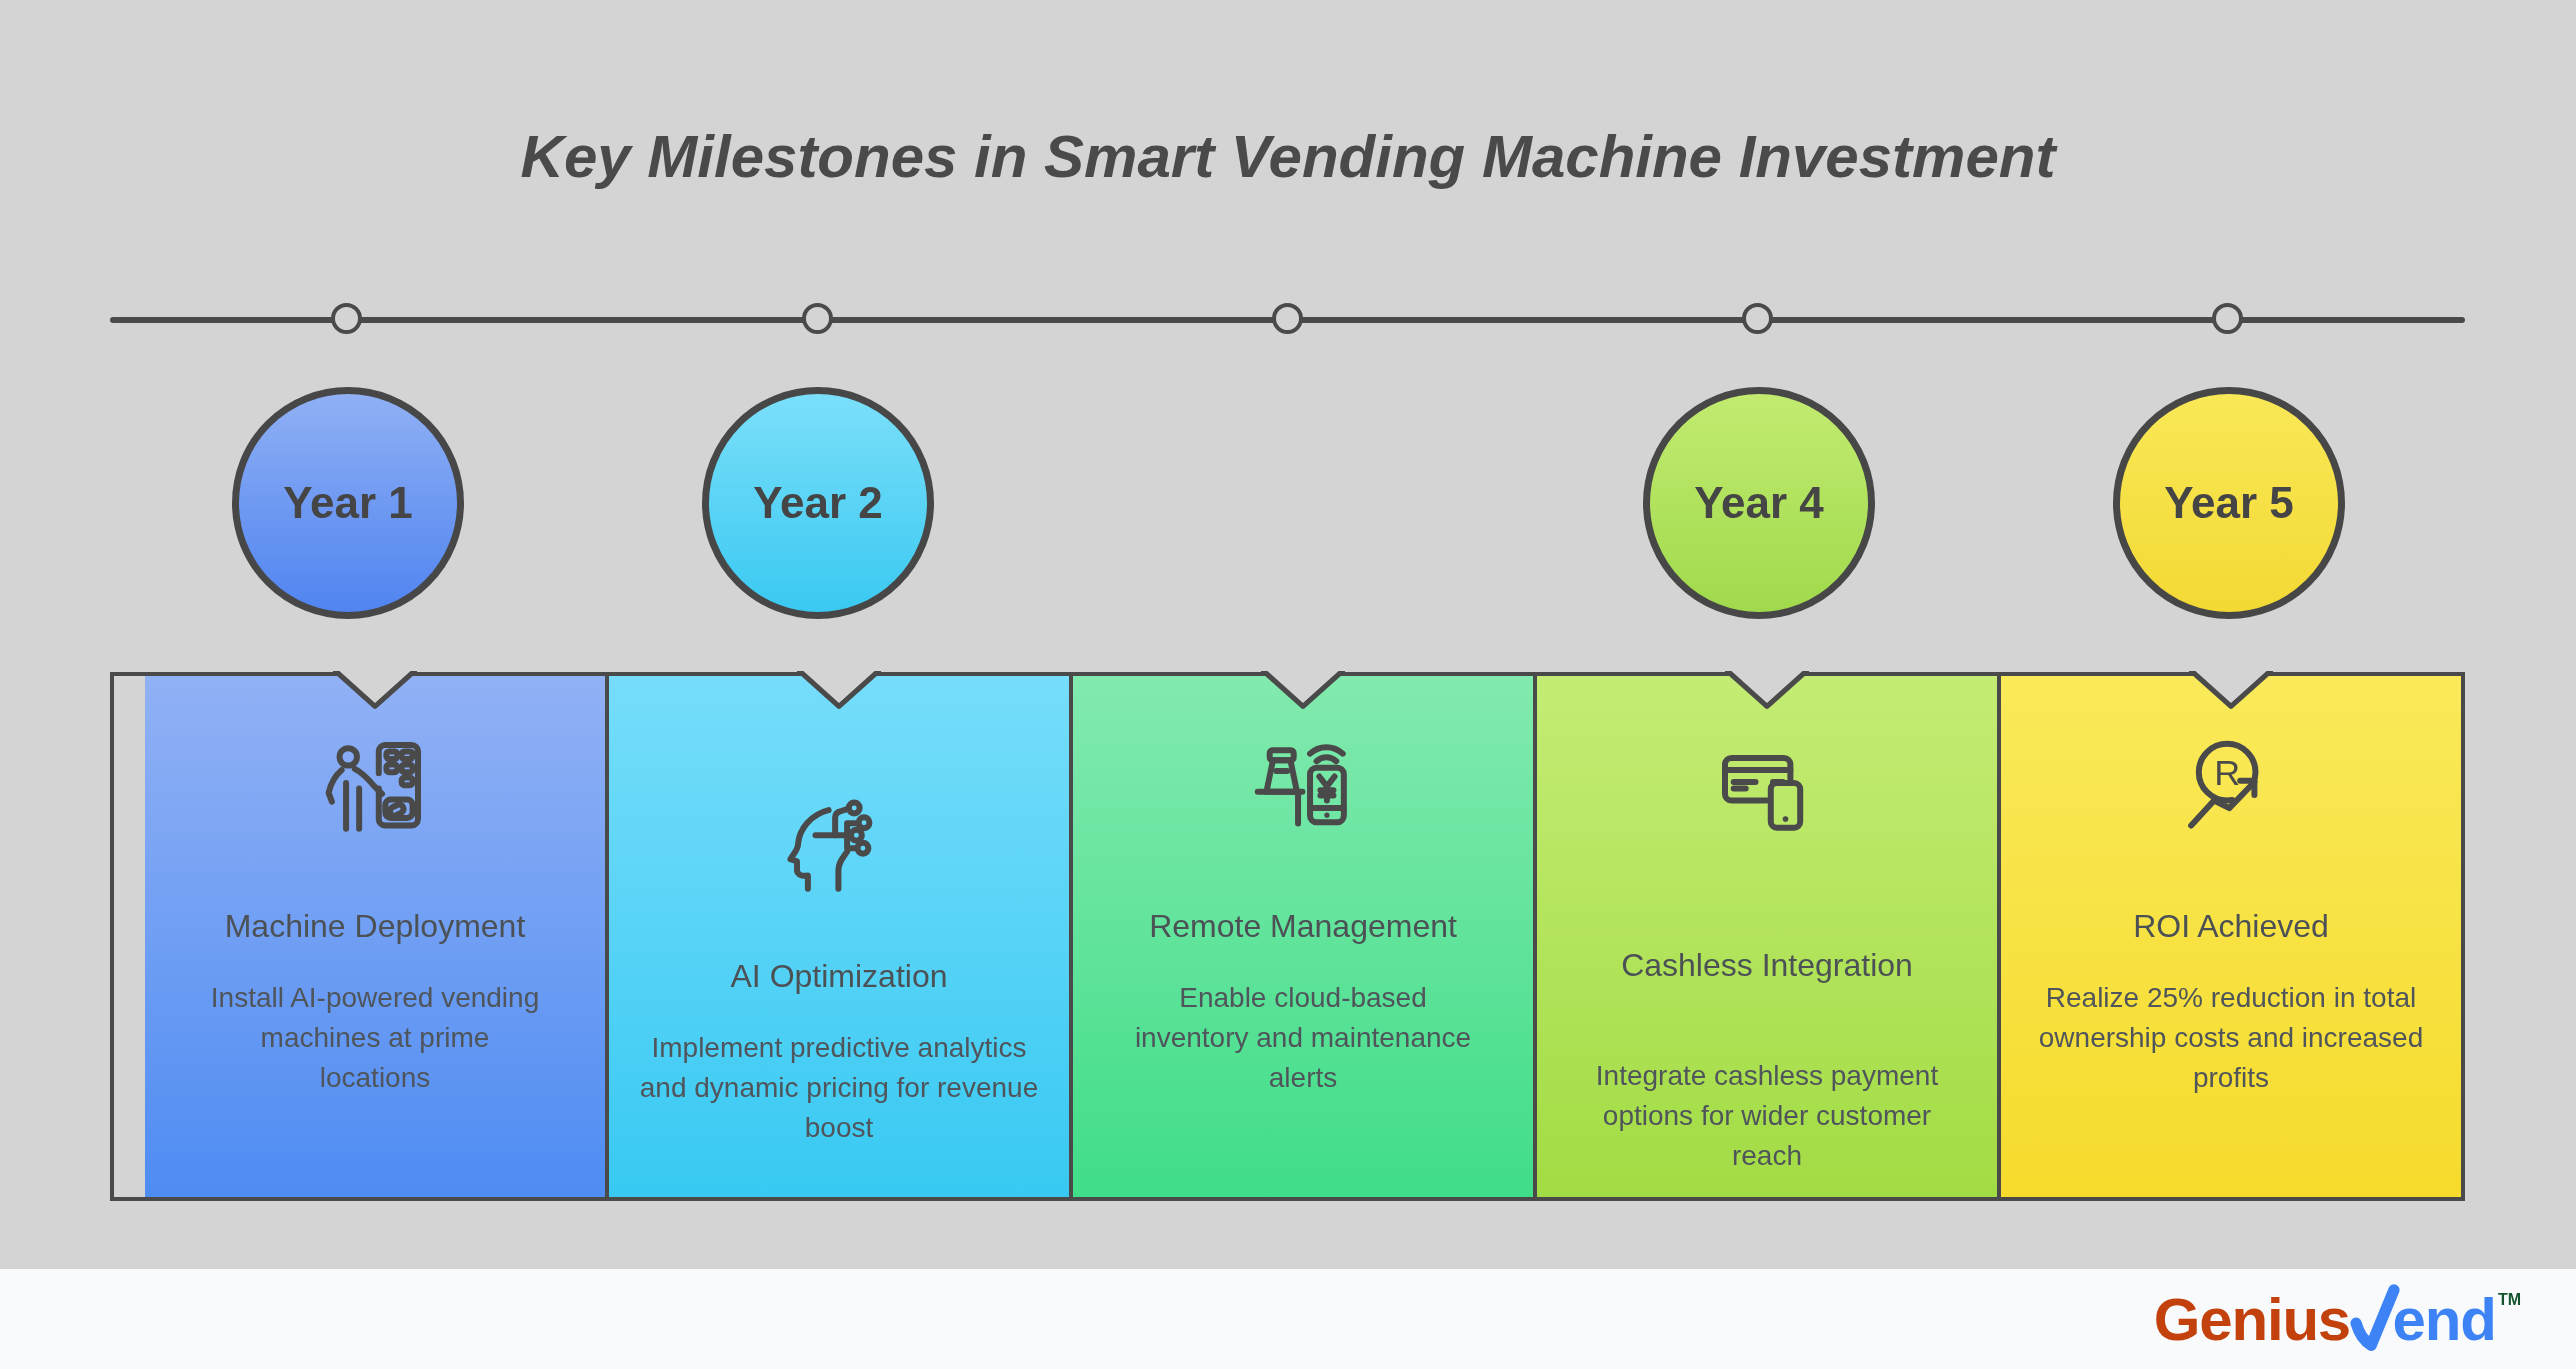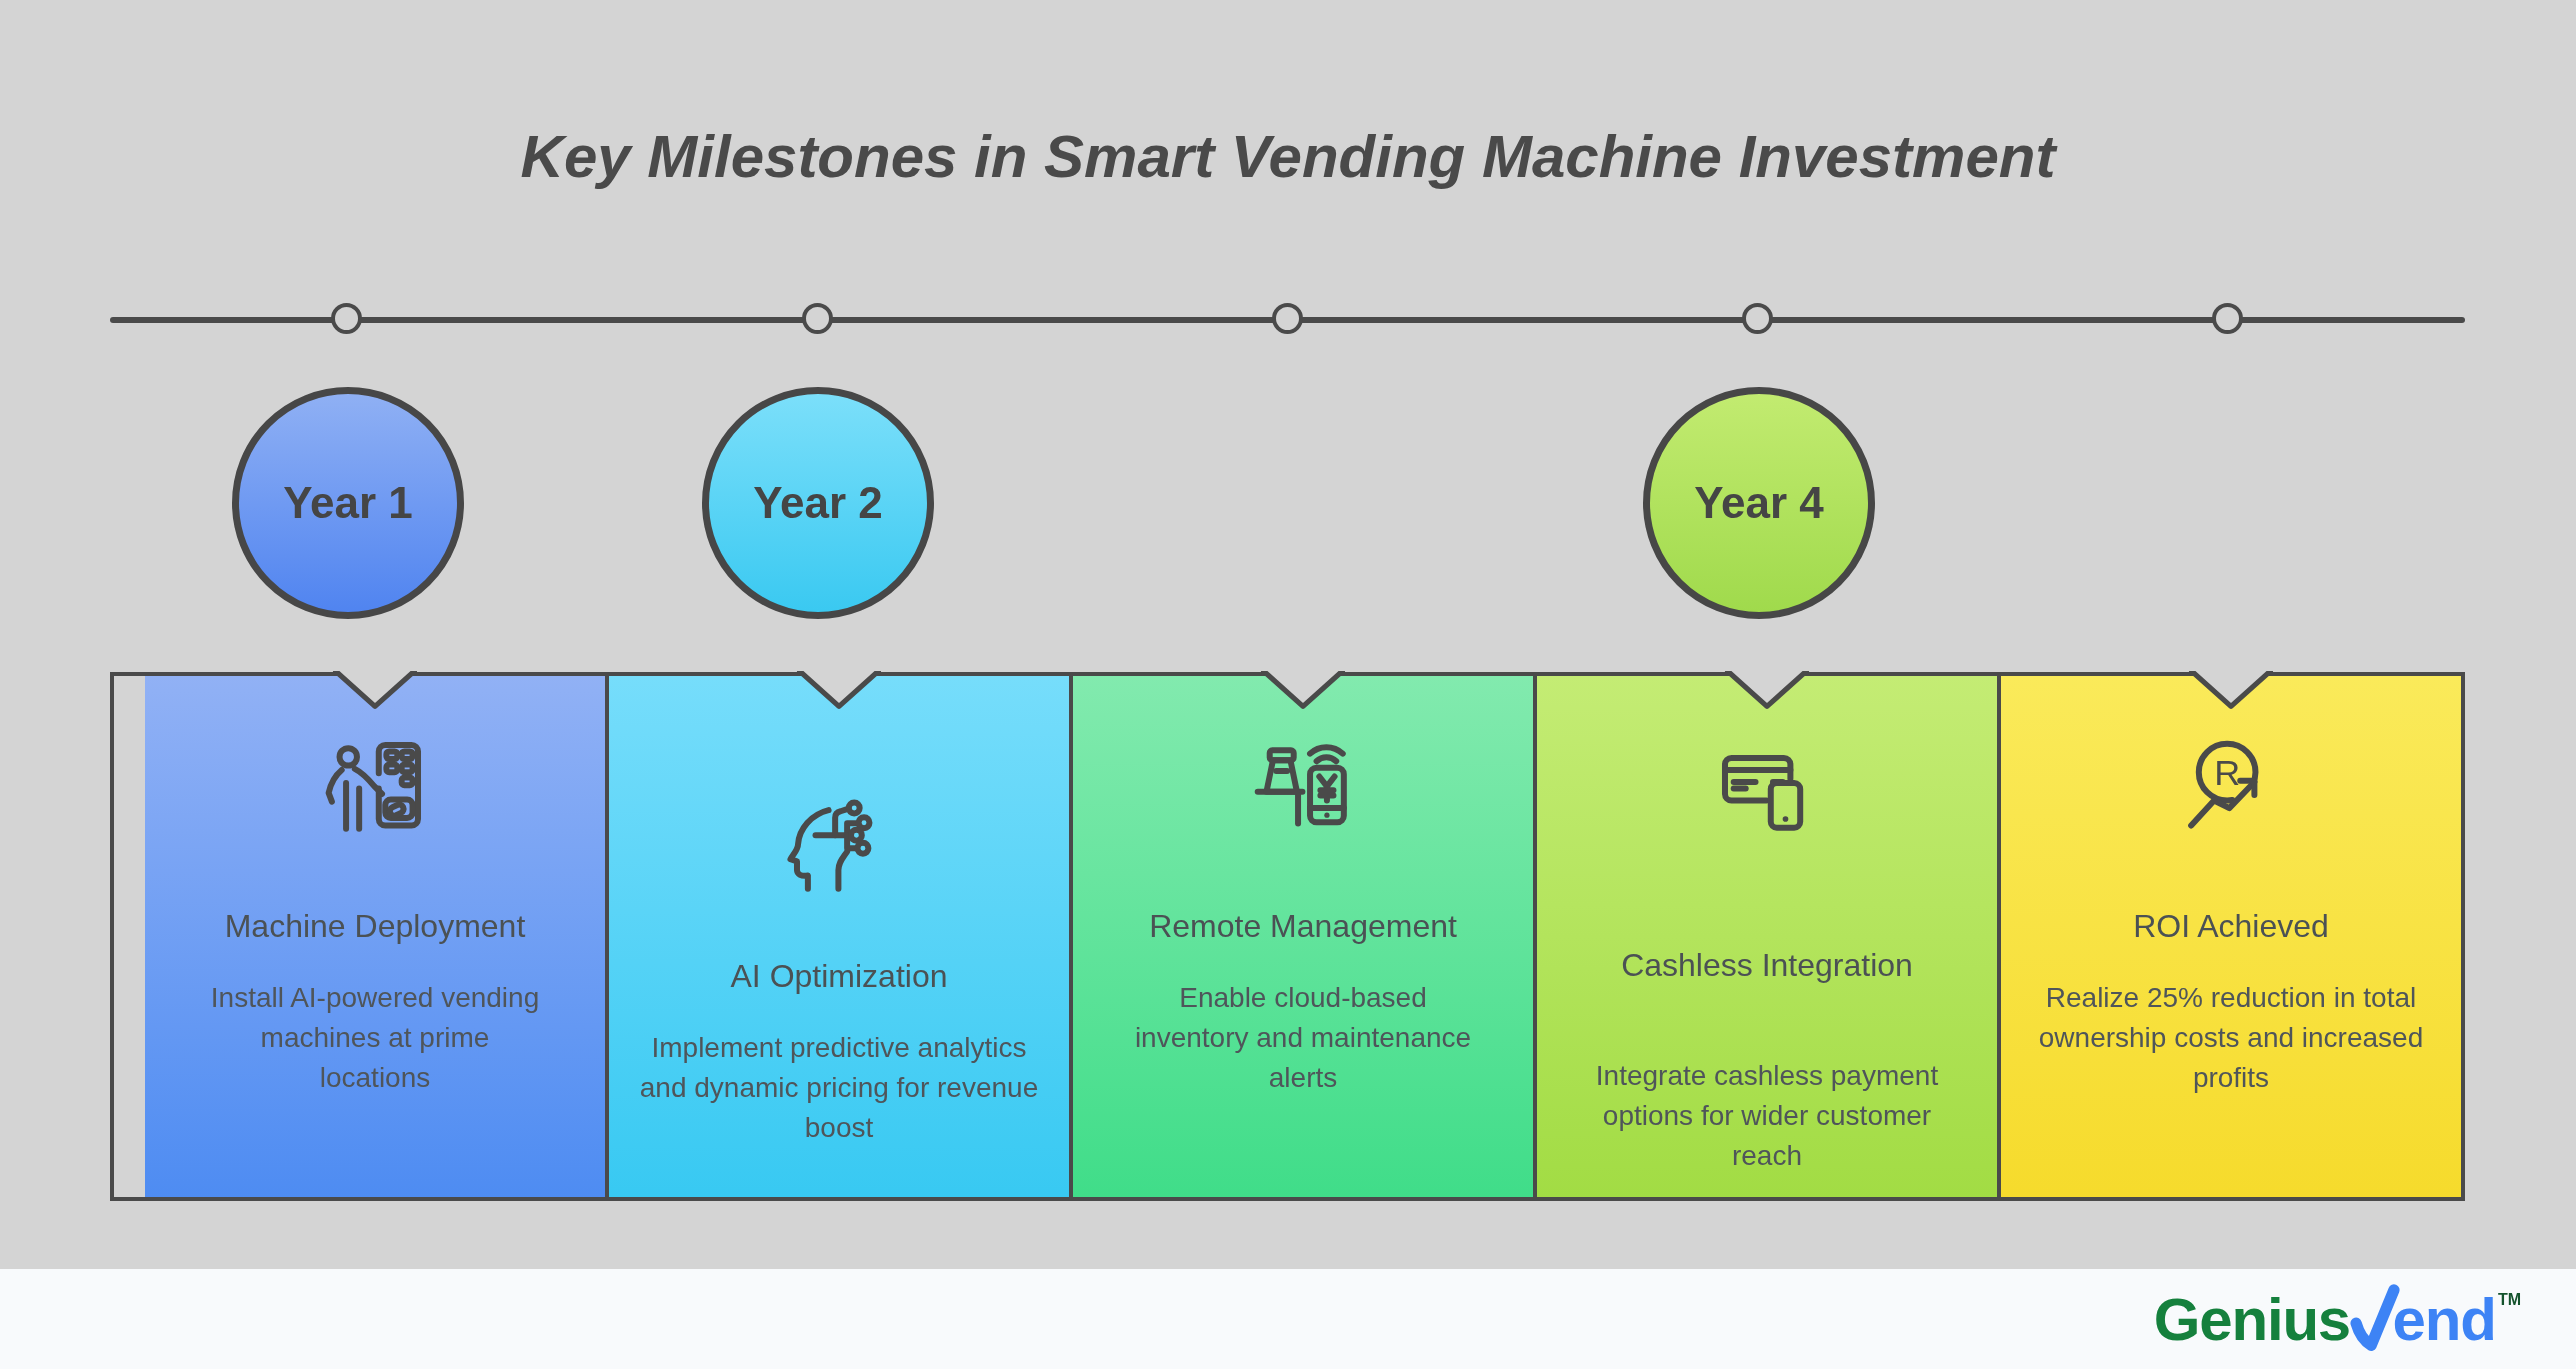--- a/index.html
+++ b/index.html
@@ -62,20 +62,23 @@
   <div class="tl-node n4"></div>
 
   <div class="yc c0" style="background: linear-gradient(rgb(143, 176, 244), rgb(80, 132, 240));">
     <span class="yl">Year 1</span>
     </div>
   <div class="yc c1" style="background: linear-gradient(rgb(123, 223, 250), rgb(58, 201, 241));">
     <span class="yl">Year 2</span>
     </div>
   <div class="yc c3" style="background: linear-gradient(rgb(194, 235, 112), rgb(160, 218, 76));">
     <span class="yl">Year 4</span>
+    </div>
+  <div class="yc c4" style="background: linear-gradient(rgb(249, 232, 87), rgb(243, 217, 52));">
+    <span class="yl">Year 5</span>
     </div>
 
   <div class="cards">
 
     <div class="card" style="background: linear-gradient(rgb(145, 177, 245), rgb(78, 140, 242)); margin-left: 31px;">
       <svg class="notch" width="86" height="40" viewBox="0 0 150 70">
         <polygon points="6,0 144,0 75,62" fill="#d4d4d4"></polygon>
         <path d="M6 0 L75 62 L144 0" fill="none" stroke="#4a4a4a" stroke-width="9" stroke-linecap="round" stroke-linejoin="round"></path>
       </svg>
       <svg class="icon" viewBox="0 0 100 100">
@@ -170,21 +173,21 @@
         <path class="ln" d="M58 43 H71 V56"></path>
       </svg>
       <div class="card-title">ROI Achieved</div>
       <div class="card-desc">Realize 25% reduction in total ownership costs and increased profits</div>
     </div>
 
   </div>
 
   <div class="footer" style="background: rgb(248, 250, 252);">
     <div class="logo">
-      <span class="black" style="color: #15803d;">Genius</span>
+      <span class="black" style="color: #c2410c;">Genius</span>
       <svg width="53" height="68" viewBox="0 0 70 90">
         <path d="M12 52 C16 66 23 76 32 81 L62 8" fill="none" stroke-width="15" stroke-linecap="round" stroke-linejoin="round" stroke="#3d83f5"></path>
       </svg>
       <span class="blue" style="color: rgb(61, 131, 245);">end</span>
       <span class="tm" style="color: #14532d;">TM</span>
     </div>
   </div>
 
 </div>
 

